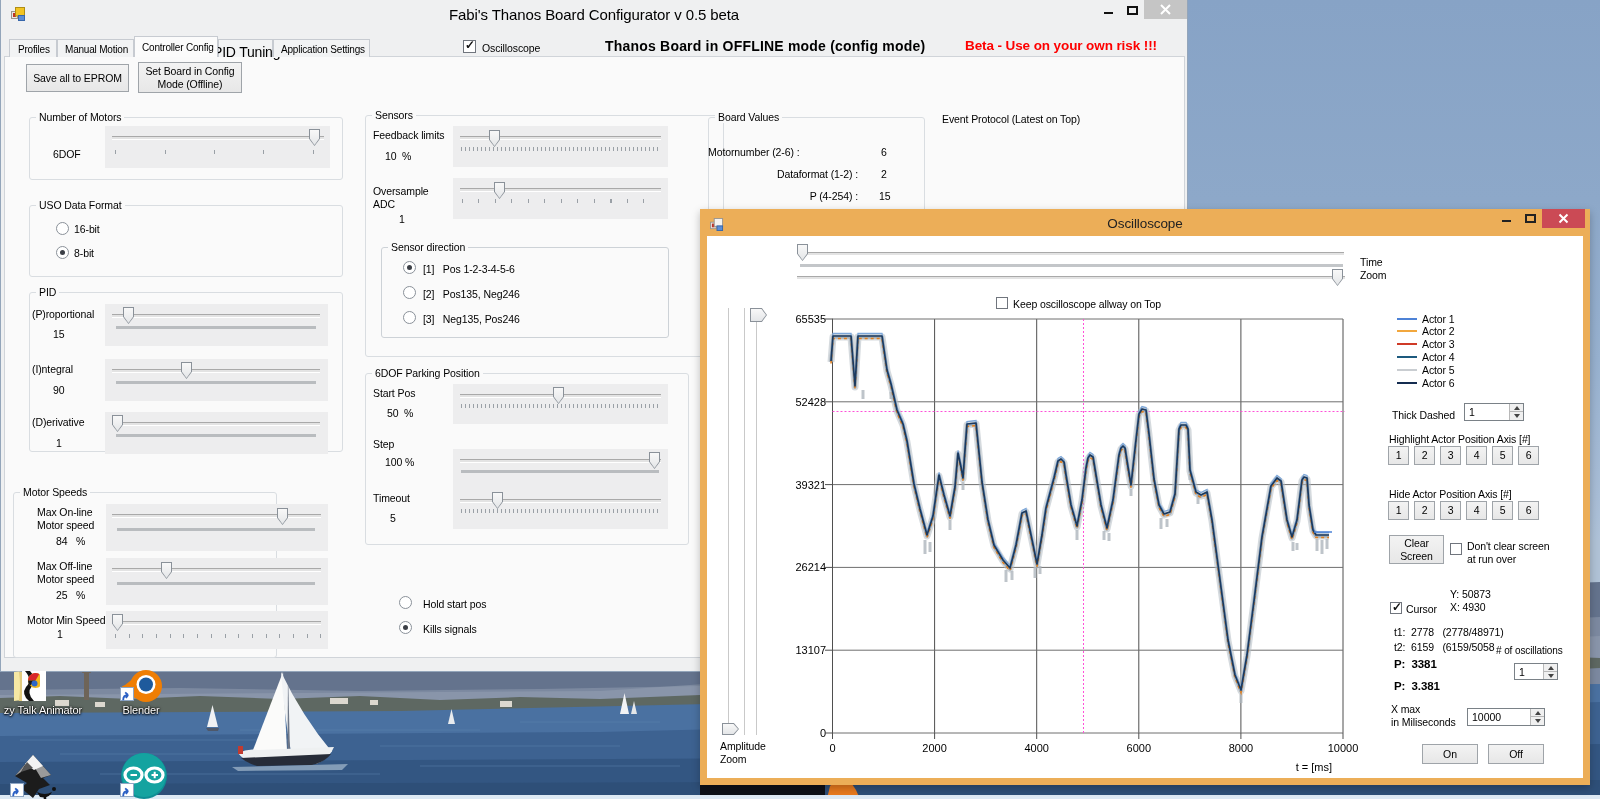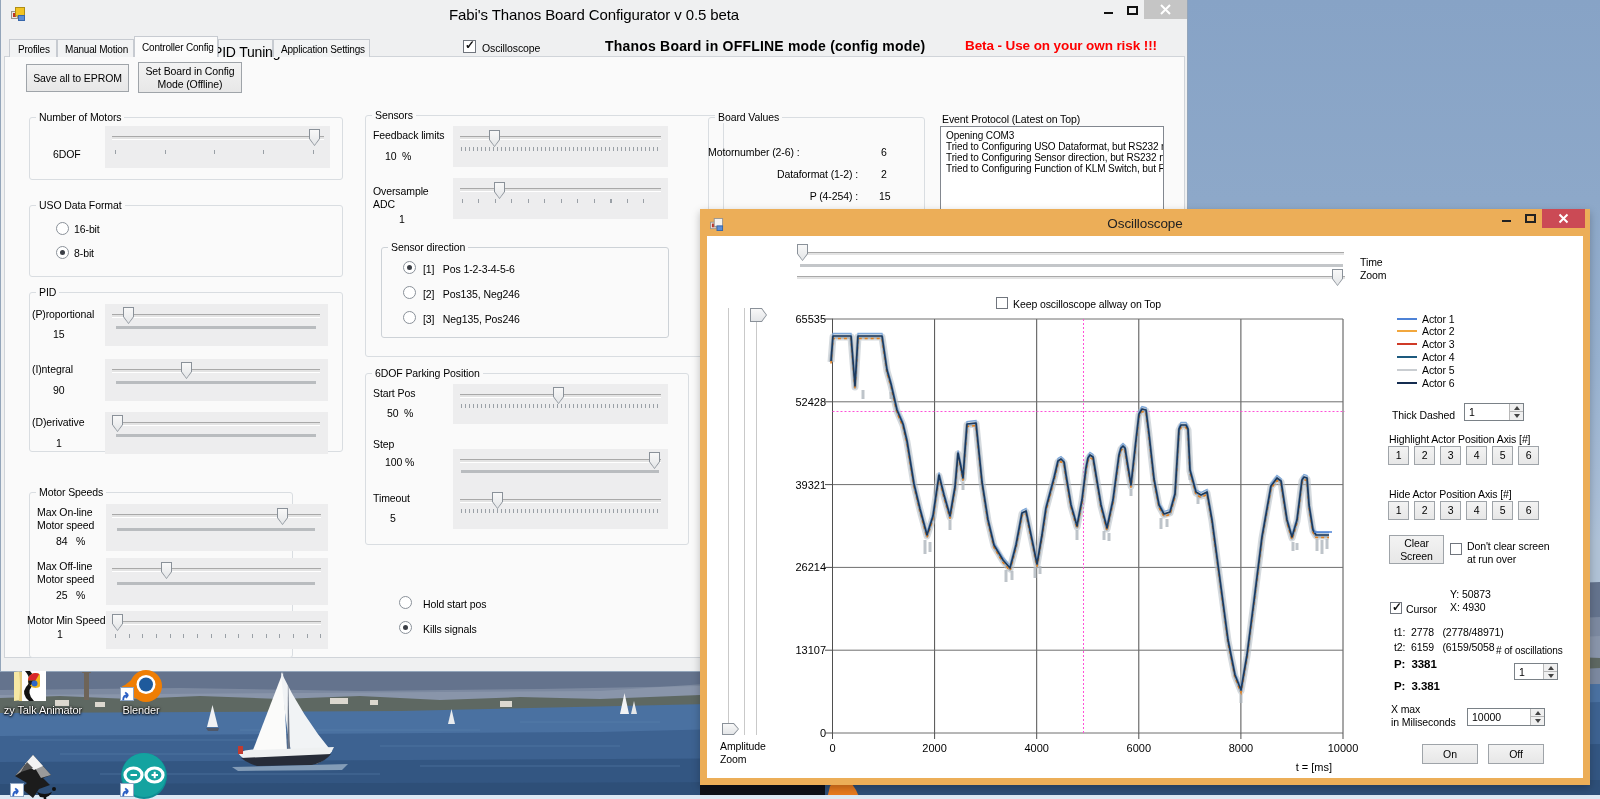--- a/index.html
+++ b/index.html
@@ -163,21 +163,21 @@
     </div>
     <div class="a" style="left:115px;top:381px;width:200px;height:3px;background:#b9bcbf"></div>
     <div class="t" style="left:31px;top:416px">(D)erivative</div>
     <div class="t" style="left:55px;top:437px">1</div>
     <div class="tbx" style="left:104px;top:412px;width:223px;height:42px"></div>
     <div class="trk" style="left:111px;top:422px;width:208px"></div>
     <div class="thumb" style="left:111px;top:415px">
       <i></i>
     </div>
     <div class="a" style="left:115px;top:434px;width:200px;height:3px;background:#b9bcbf"></div>
-    <div class="gb" style="left:28px;top:492px;width:264px;height:166px">
+    <div class="gb" style="left:12px;top:492px;width:264px;height:166px">
       <span class="gl">Motor Speeds</span>
     </div>
     <div class="t" style="left:36px;top:506px">Max On-line<br>Motor speed</div>
     <div class="t" style="left:55px;top:535px">84&nbsp;&nbsp;&nbsp;%</div>
     <div class="tbx" style="left:105px;top:504px;width:222px;height:47px"></div>
     <div class="trk" style="left:111px;top:514px;width:209px"></div>
     <div class="thumb" style="left:276px;top:508px">
       <i></i>
     </div>
     <div class="a" style="left:116px;top:528px;width:198px;height:3px;background:#b9bcbf"></div>
@@ -263,26 +263,20 @@
     <div class="gb" style="left:707px;top:117px;width:217px;height:123px">
       <span class="gl">Board Values</span>
     </div>
     <div class="t" style="left:707px;top:146px;width:150px;">Motornumber (2-6) :</div>
     <div class="t" style="left:880px;top:146px">6</div>
     <div class="t" style="left:707px;top:168px;width:150px;text-align:right">Dataformat (1-2) :</div>
     <div class="t" style="left:880px;top:168px">2</div>
     <div class="t" style="left:707px;top:190px;width:150px;text-align:right">P (4-254) :</div>
     <div class="t" style="left:878px;top:190px">15</div>
     <div class="t" style="left:941px;top:113px">Event Protocol (Latest on Top)</div>
-    <div class="a" style="left:939px;top:126px;width:224px;height:90px;background:#fff;border:1px solid #82878f;overflow:hidden">
-      <div class="t" style="left:5px;top:3px;font-size:10px">Opening COM3</div>
-      <div class="t" style="left:5px;top:14px;font-size:10px">Tried to Configuring USO Dataformat, but RS232 r</div>
-      <div class="t" style="left:5px;top:25px;font-size:10px">Tried to Configuring Sensor direction, but RS232 n</div>
-      <div class="t" style="left:5px;top:36px;font-size:10px">Tried to Configuring Function of KLM Switch, but F</div>
-    </div>
   </div>
 
 <div class="a" style="left:700px;top:209px;width:890px;height:576px;background:#ecae58;box-shadow:0 3px 8px rgba(0,0,0,.25)">
  <svg class="a" style="left:10px;top:9px" width="14" height="13" viewBox="0 0 15 14">
   <rect x="0.5" y="4.5" width="6" height="7" fill="#e8e6e4" stroke="#9a958e" stroke-width="1"></rect>
   <rect x="2" y="6" width="3" height="4" fill="#c03425"></rect>
   <rect x="4.5" y="0.5" width="9" height="8.5" fill="#f5f3f0" stroke="#9a958e" stroke-width="1"></rect>
   <rect x="7.5" y="8.5" width="6" height="5" fill="#5b8dd6" stroke="#3666ab" stroke-width="1"></rect>
  </svg>
  <div class="t" style="left:0;right:0;top:7px;text-align:center;font-size:13.5px;color:#222">Oscilloscope</div>

